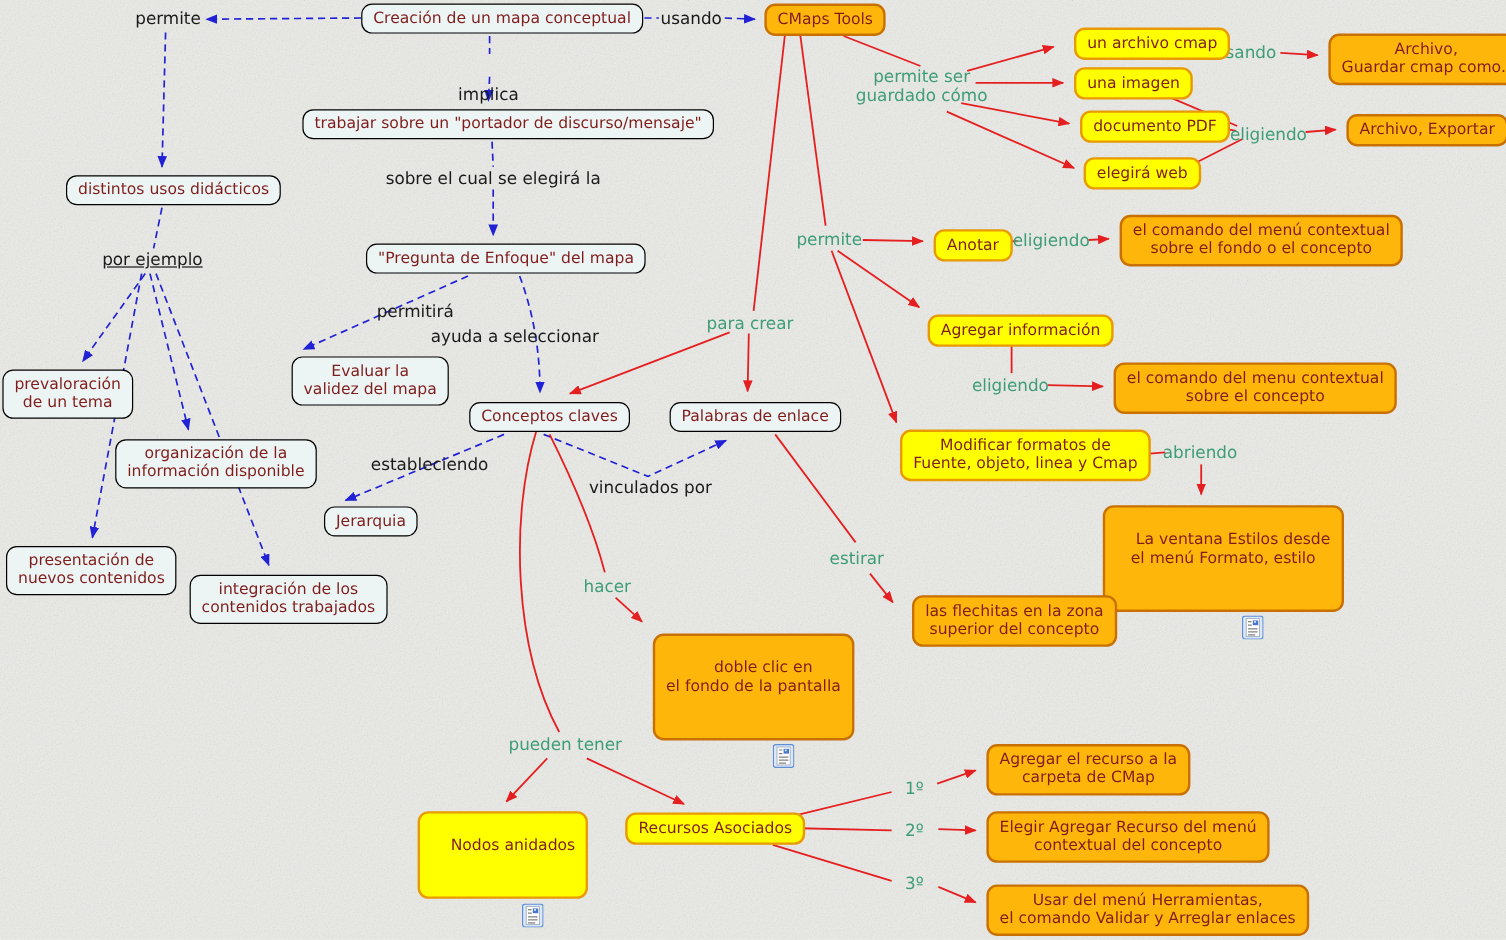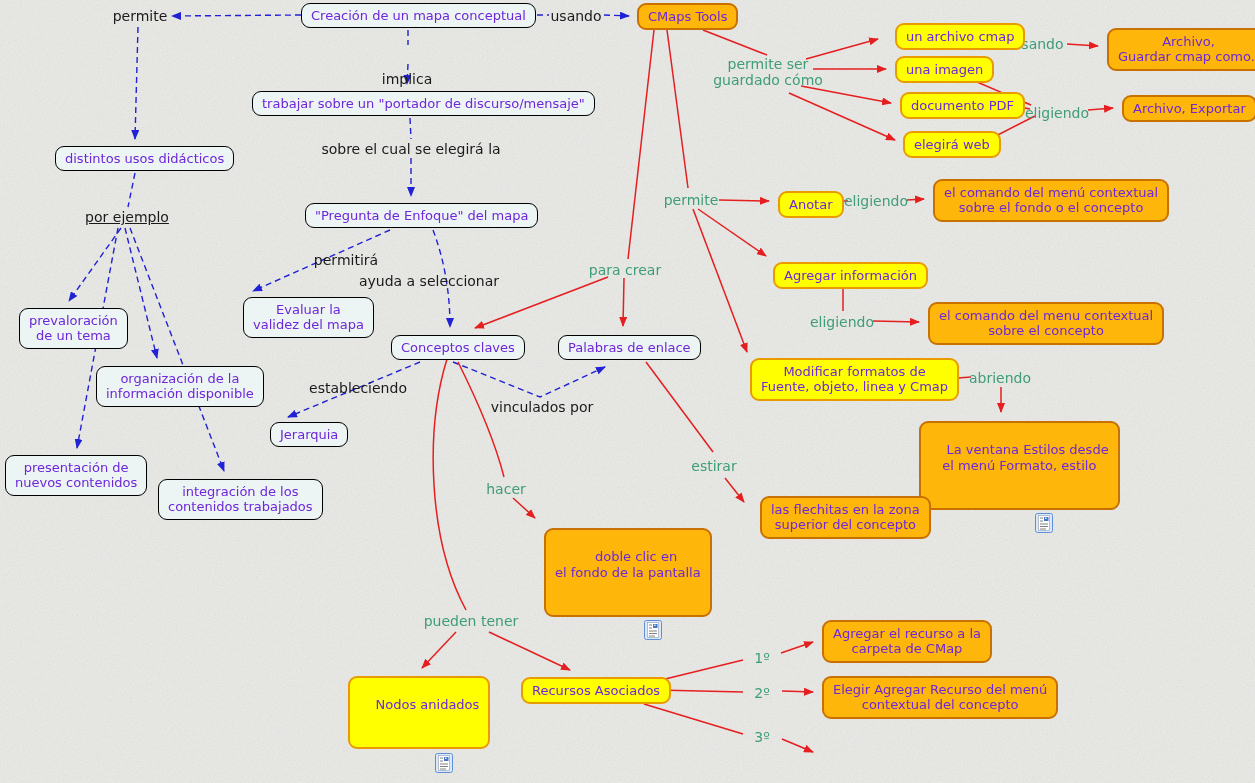--- a/index.html
+++ b/index.html
@@ -3,21 +3,21 @@
 <meta charset="utf-8">
 <title>Concept Map</title>
 <style>
   html,body{margin:0;padding:0;}
   body{width:1255px;height:783px;overflow:hidden;background:#EAEAE7;
        font-family:"DejaVu Sans","Liberation Sans",sans-serif;}
   #canvas{position:relative;width:1255px;height:783px;}
   svg.layer{position:absolute;left:0;top:0;z-index:1;}
   svg.noise{z-index:0;}
   .node{position:absolute;z-index:3;white-space:pre;text-align:center;
-        font-size:13px;line-height:1.18;color:#6d28d9;
+        font-size:13px;line-height:1.18;color:#7f1d1d;
         border-radius:9px;padding:4px 9px;box-sizing:border-box;}
   .concept{background:#EDF4F4;border:1px solid #000;}
   .action{background:#FFFF00;border:2px solid #E89B00;}
   .result{background:#FFB60A;border:2px solid #C87000;}
   .elabel{position:absolute;z-index:2;transform:translateX(-50%);
           white-space:pre;text-align:center;font-size:14px;line-height:1.15;}
   .black{color:#1a1a1a;}
   .green{color:#3E9D77;}
   .res-icon{position:absolute;left:50%;bottom:-10px;transform:translateX(-50%);
             width:18px;height:20px;display:block;z-index:4;}
@@ -110,21 +110,21 @@
   </svg>
 
   <div class="node concept" style="left:301px;top:3px;">Creación de un mapa conceptual</div>
   <div class="node concept" style="left:252px;top:91px;">trabajar sobre un "portador de discurso/mensaje"</div>
   <div class="node concept" style="left:55px;top:146px;">distintos usos didácticos</div>
   <div class="node concept" style="left:305px;top:203px;">"Pregunta de Enfoque" del mapa</div>
   <div class="node concept" style="left:243px;top:297px;">Evaluar la
 validez del mapa</div>
   <div class="node concept" style="left:391px;top:335px;">Conceptos claves</div>
   <div class="node concept" style="left:558px;top:335px;">Palabras de enlace</div>
-  <div class="node concept" style="left:2px;top:308px;margin-left:17px;">prevaloración
+  <div class="node concept" style="left:2px;top:308px;">prevaloración
 de un tema</div>
   <div class="node concept" style="left:96px;top:366px;">organización de la
 información disponible</div>
   <div class="node concept" style="left:5px;top:455px;">presentación de
 nuevos contenidos</div>
   <div class="node concept" style="left:158px;top:479px;">integración de los
 contenidos trabajados</div>
   <div class="node concept" style="left:270px;top:422px;">Jerarquia</div>
 
   <div class="node result" style="left:637px;top:3px;">CMaps Tools</div>
@@ -194,20 +194,22 @@
           <line x1="5" y1="16" x2="11" y2="16" stroke="#808080"></line>
         </svg>
     </span>
   </div>
   <div class="node result" style="left:760px;top:496px;">las flechitas en la zona
 superior del concepto</div>
   <div class="node result" style="left:822px;top:620px;">Agregar el recurso a la
 carpeta de CMap</div>
   <div class="node result" style="left:822px;top:676px;">Elegir Agregar Recurso del menú
 contextual del concepto</div>
+  <div class="node result" style="left:822px;top:737px;">Usar del menú Herramientas,
+el comando Validar y Arreglar enlaces</div>
 
   <div class="elabel black" style="left:140px;top:8px;">permite</div>
   <div class="elabel black" style="left:576px;top:8px;">usando</div>
   <div class="elabel black" style="left:407px;top:47px;margin-top:24px;">implica</div>
   <div class="elabel black" style="left:411px;top:141px;">sobre el cual se elegirá la</div>
   <div class="elabel black" style="left:346px;top:252px;">permitirá</div>
   <div class="elabel black" style="left:429px;top:273px;">ayuda a seleccionar</div>
   <div class="elabel black" style="left:127px;top:209px;text-decoration:underline;">por ejemplo</div>
   <div class="elabel black" style="left:358px;top:380px;">estableciendo</div>
   <div class="elabel black" style="left:542px;top:399px;">vinculados por</div>

